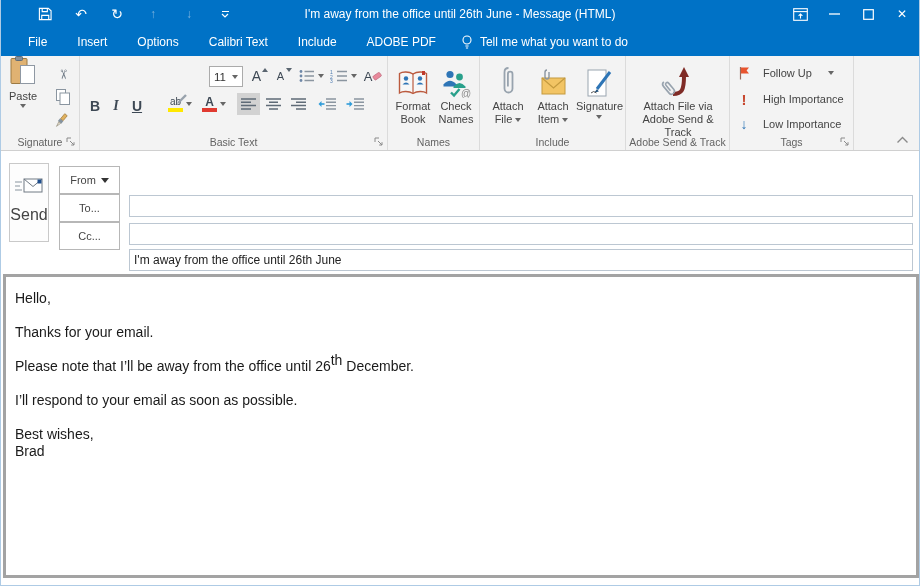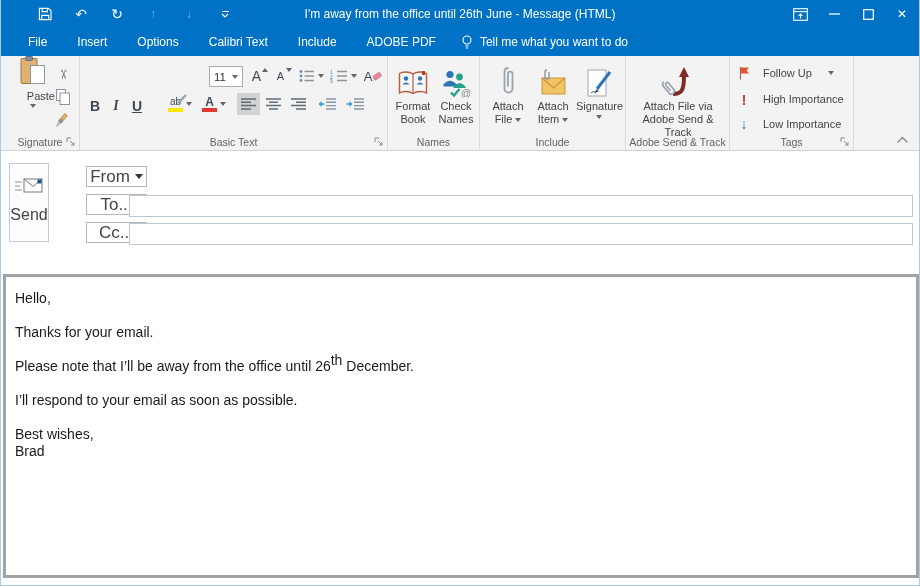--- a/index.html
+++ b/index.html
@@ -31,38 +31,38 @@
   .glabel { position:absolute; bottom:2px; left:0; right:0; text-align:center; font-size:10.5px; color:#636363; }
   .launcher { position:absolute; right:3px; bottom:3px; width:10px; height:10px; }
   .bigbtn { position:absolute; top:4px; text-align:center; cursor:default; }
   .bigbtn .bicon { height:38px; display:flex; align-items:flex-end; justify-content:center; }
   .bb-label { font-size:11px; line-height:13px; color:#444; white-space:pre-line; margin-top:2px; }
   .caret-s { display:inline-block; width:0; height:0; border-left:3px solid transparent; border-right:3px solid transparent; border-top:4px solid #666; margin-left:3px; vertical-align:middle; }
   .caret-block { display:block; margin:2px auto 0; }
   .btn { position:absolute; display:flex; align-items:center; justify-content:center; height:22px; }
   .selbg { background:#d2d2d2; }
   
-  .paste { left:5px; top:5px; width:44px; height:78px; text-align:right;margin-left:10px; }
+  .paste { left:5px; top:5px; width:44px; height:78px; text-align:center; }
   .smallbtn { position:absolute; width:20px; height:20px; display:flex; align-items:center; justify-content:center; }
   
   .combo { position:absolute; top:10px; height:21px; background:#fff; border:1px solid #ababab; display:flex; align-items:center; font-size:11.5px; padding:0 4px; color:#333; }
   .combo .caret-s { margin-left:auto; }
   .fmt-letter { font-weight:bold; font-size:14px; color:#3d4854; }
   .stack { display:flex; flex-direction:column; align-items:center; line-height:10px; }
   .cbar { width:15px; height:4px; margin-top:1px; }
   .tri-up-mini { width:0;height:0;border-left:3px solid transparent;border-right:3px solid transparent;border-bottom:4px solid #5a6570; position:absolute; top:2px; right:2px; }
   .tri-dn-mini { width:0;height:0;border-left:3px solid transparent;border-right:3px solid transparent;border-top:4px solid #5a6570; position:absolute; top:2px; right:2px; }
   
   .tagrow { position:absolute; left:8px; height:24px; display:flex; align-items:center; gap:13px; font-size:11px; color:#444; }
   .collapse-ribbon { position:absolute; right:10px; bottom:6px; }
   
   .composehdr { position:absolute; left:0; top:152px; width:100%; height:122px; background:#fff; }
   .sendbtn { position:absolute; left:8px; top:11px; width:40px; height:79px; background:#fdfdfd; border:1px solid #c9c9c9; text-align:center; }
   .sendbtn .slabel { font-size:16px; color:#444; margin-top:10px; }
-  .hbtn { position:absolute; left:58px; width:61px; height:21px; background:#fff; border:1px solid #b7b7b7; display:flex; align-items:center; justify-content:center; font-size:17px; color:#444;margin-left:27px; }
+  .hbtn { position:absolute; left:58px; width:61px; height:28px; background:#fff; border:1px solid #b7b7b7; display:flex; align-items:center; justify-content:center; font-size:11px; color:#444; }
   .caret-filled { display:inline-block; width:0;height:0;border-left:4px solid transparent;border-right:4px solid transparent;border-top:5px solid #333; margin-left:5px; }
   .hfield { position:absolute; left:128px; width:784px; height:22px; border:1px solid #bcc7d2; background:#fff; font-size:12px; color:#222; display:flex; align-items:center; padding:0 4px; }
   .fromval { position:absolute; left:131px; top:172px; font-size:11.5px; color:#595959; }
   .subjlabel { position:absolute; left:60px; top:253px; font-size:11.5px; color:#666; }
   
   .mailbody { position:absolute; left:2px; top:274px; width:916px; height:304px; border:3px solid #a3a3a3; background:#fff; padding:13px 9px; font-size:14px; color:#1a1a1a; line-height:17px; }
   .mailbody p { margin:0 0 17px 0; white-space:pre-line; }
   .mailbody sup { font-size:14px; vertical-align:super; line-height:0; }
   svg { display:block; }
 </style>
@@ -418,20 +418,23 @@
       <span>To...</span>
     </div>
     <div class="hfield" style="top:43px;"></div>
 
     <div class="hbtn" style="top:70px;">
       <span>Cc...</span>
     </div>
     <div class="hfield" style="top:71px;"></div>
 
     <div class="subjlabel">Subject</div>
+    <div class="hfield" style="top:97px;">
+      <span>I'm away from the office until 26th June</span>
+    </div>
   </div>
 
   <div class="mailbody">
     <p>Hello,</p>
     <p>Thanks for your email.</p>
     <p><span>Please note that I’ll be away from the office until 26</span><sup>th</sup><span> December.</span></p>
     <p>I’ll respond to your email as soon as possible.</p>
     <p>Best wishes,
 Brad</p>
   </div>

